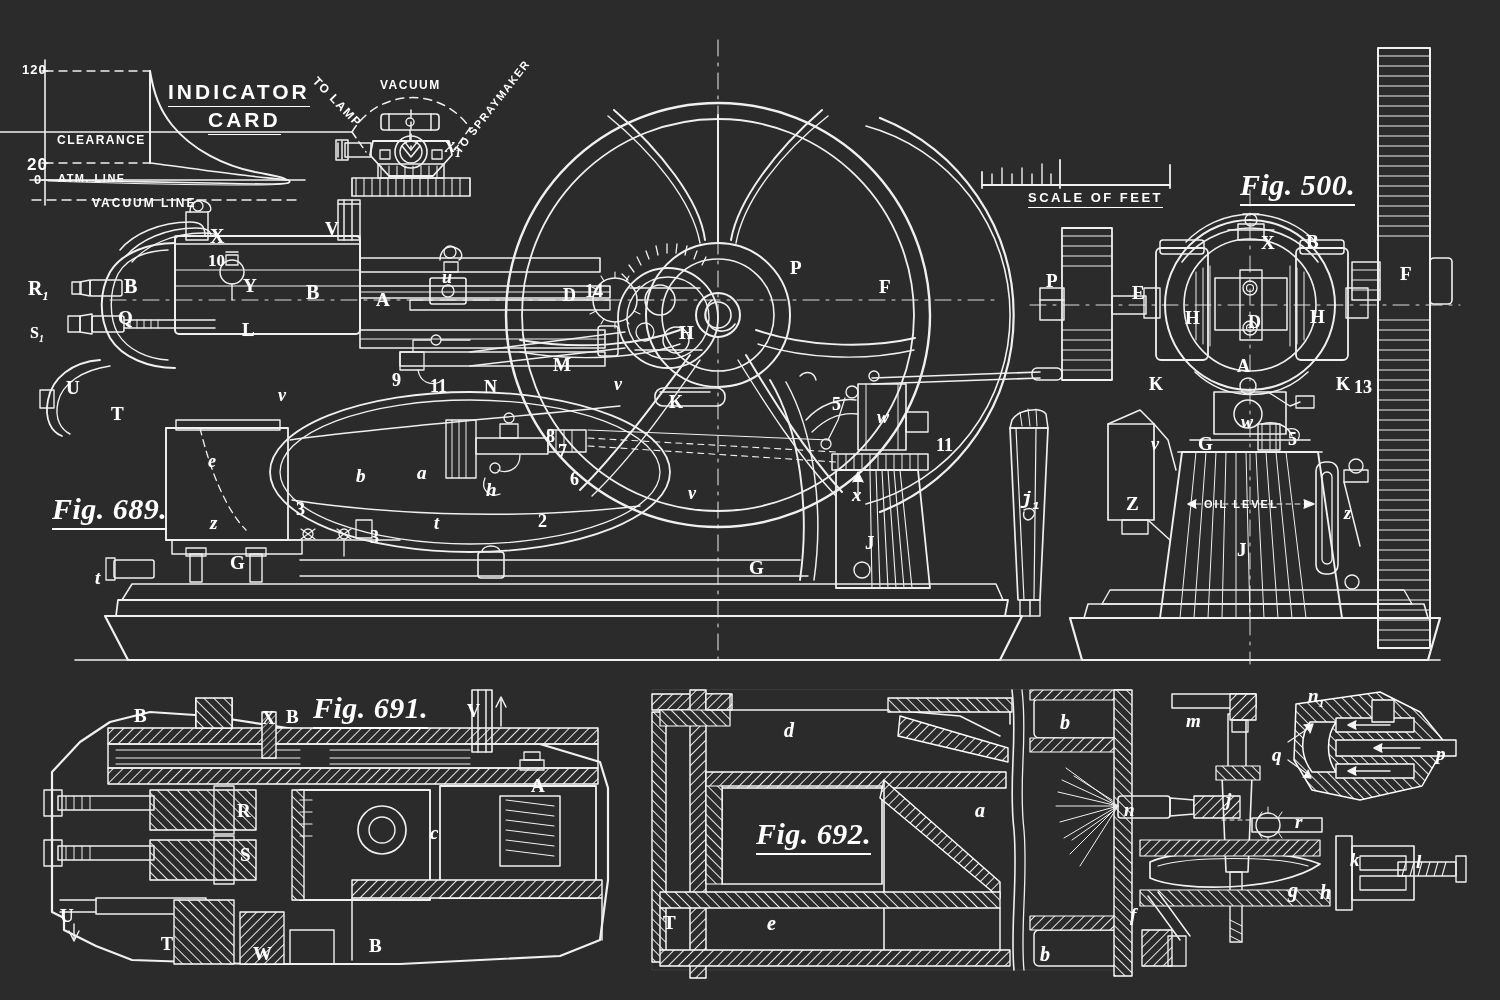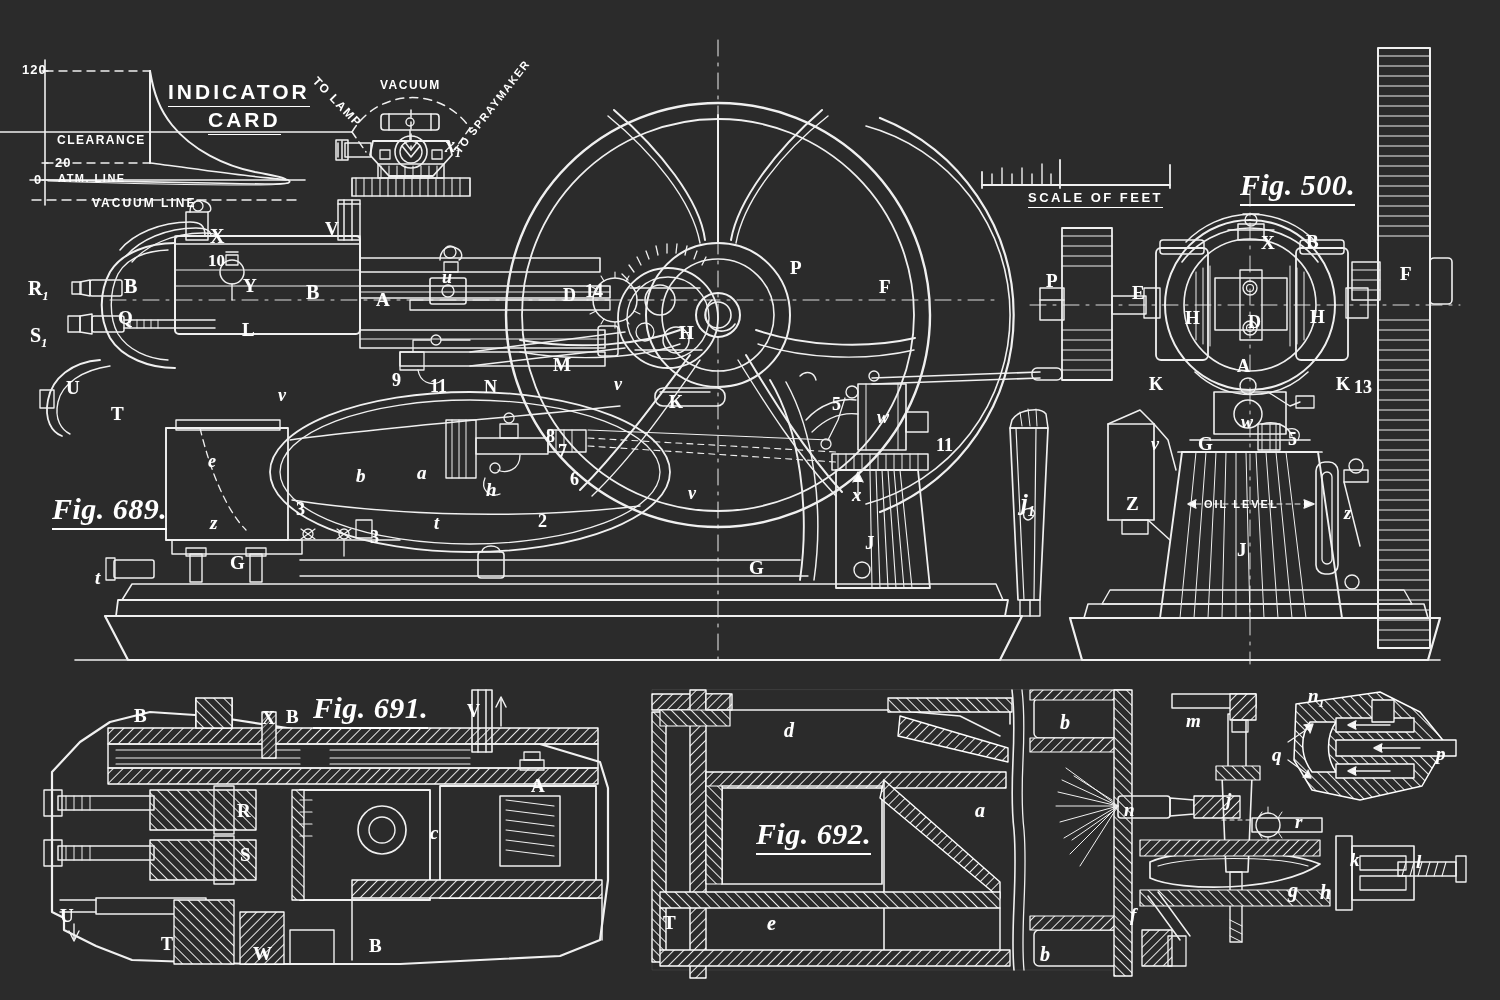--- a/index.html
+++ b/index.html
@@ -861,21 +861,21 @@
             <path d="M1288,742 L1312,726 M1304,725 L1313,724 L1310,733"></path>
             <path d="M1288,760 L1310,776 M1303,777 L1311,778 L1308,770"></path>
           </g>
         </g>
       </g>
 
     </g>
   </svg>
 
   <div class="stencil" style="left:22px;top:62px;font-size:13px;letter-spacing:1px;">120</div>
-  <div class="stencil" style="left:27px;top:155px;font-size:13px;letter-spacing:1px;margin-left:28px;">20</div>
+  <div class="stencil" style="left:27px;top:155px;font-size:17px;letter-spacing:1px;">20</div>
   <div class="stencil" style="left:34px;top:172px;font-size:13px;letter-spacing:1px;">0</div>
   <div class="stencil ul" style="left:168px;top:80px;font-size:21px;letter-spacing:3px;">INDICATOR</div>
   <div class="stencil ul" style="left:200px;top:108px;font-size:21px;letter-spacing:3px;margin-left:8px;">CARD</div>
   <div class="stencil" style="left:57px;top:133px;font-size:12px;letter-spacing:1.5px;">CLEARANCE</div>
   <div class="stencil" style="left:58px;top:172px;font-size:11px;letter-spacing:1.5px;">ATM. LINE</div>
   <div class="stencil" style="left:92px;top:196px;font-size:12px;letter-spacing:2px;">VACUUM LINE</div>
 
   <div class="stencil" style="left:380px;top:78px;font-size:12px;letter-spacing:1.5px;">VACUUM</div>
   <div class="stencil rot-b" style="left:320px;top:74px;font-size:12px;letter-spacing:1.5px;">TO LAMP</div>
   <div class="stencil rot-a" style="left:452px;top:148px;font-size:11px;letter-spacing:1.5px;">TO SPRAYMAKER</div>
@@ -887,21 +887,21 @@
 
   <div class="figtitle" style="left:52px;top:492px;">Fig. 689.</div>
   <div class="figtitle" style="left:1240px;top:168px;">Fig. 500.</div>
   <div class="figtitle" style="left:313px;top:691px;">Fig. 691.</div>
   <div class="figtitle" style="left:756px;top:817px;">Fig. 692.</div>
 
   <div class="stencil" style="left:1204px;top:498px;font-size:11px;letter-spacing:2px;">OIL LEVEL</div>
 
   <div id="lbl689">
       <div class="lbl up" style="left: 28px; top: 278px; font-size: 20px;"><span>R</span><sub>1</sub></div>
-      <div class="lbl up" style="left: 30px; top: 325px; font-size: 20px;"><span>S</span><sub>1</sub></div>
+      <div class="lbl up" style="left: 30px; top: 325px; font-size: 16px;"><span>S</span><sub>1</sub></div>
       <div class="lbl up" style="left: 124px; top: 276px; font-size: 20px;">B</div>
       <div class="lbl up" style="left: 306px; top: 282px; font-size: 20px;">B</div>
       <div class="lbl up" style="left: 210px; top: 226px; font-size: 20px;">X</div>
       <div class="lbl up" style="left: 243px; top: 276px; font-size: 19px;">Y</div>
       <div class="lbl up" style="left: 208px; top: 252px; font-size: 17px;">10</div>
       <div class="lbl up" style="left: 118px; top: 308px; font-size: 19px;">Q</div>
       <div class="lbl up" style="left: 242px; top: 320px; font-size: 19px;">L</div>
       <div class="lbl up" style="left: 376px; top: 290px; font-size: 19px;">A</div>
       <div class="lbl up" style="left: 66px; top: 378px; font-size: 19px;">U</div>
       <div class="lbl up" style="left: 111px; top: 404px; font-size: 19px;">T</div>
@@ -933,21 +933,21 @@
       <div class="lbl up" style="left: 546px; top: 427px; font-size: 18px;">8</div>
       <div class="lbl up" style="left: 832px; top: 395px; font-size: 18px;">5</div>
       <div class="lbl" style="left: 877px; top: 408px; font-size: 18px;">w</div>
       <div class="lbl up" style="left: 936px; top: 436px; font-size: 18px;">11</div>
       <div class="lbl" style="left: 852px; top: 485px; font-size: 19px;">x</div>
       <div class="lbl up" style="left: 865px; top: 533px; font-size: 19px;">J</div>
       <div class="lbl up" style="left: 749px; top: 558px; font-size: 19px;">G</div>
       <div class="lbl" style="left: 210px; top: 513px; font-size: 19px;">z</div>
       <div class="lbl up" style="left: 230px; top: 553px; font-size: 19px;">G</div>
       <div class="lbl" style="left: 95px; top: 568px; font-size: 19px;">t</div>
-      <div class="lbl" style="left: 1021px; top: 490px; font-size: 24px;"><span>j</span><sub>1</sub></div>
+      <div class="lbl" style="left: 1021px; top: 490px; font-size: 19px; font-family: Liberation Mono, monospace;"><span>j</span><sub>1</sub></div>
     </div>
   <div id="lbl690">
       <div class="lbl up" style="left: 1046px; top: 271px; font-size: 19px;">P</div>
       <div class="lbl up" style="left: 1132px; top: 283px; font-size: 19px;">E</div>
       <div class="lbl up" style="left: 1185px; top: 308px; font-size: 19px;">H</div>
       <div class="lbl up" style="left: 1310px; top: 307px; font-size: 19px;">H</div>
       <div class="lbl up" style="left: 1261px; top: 233px; font-size: 19px;">X</div>
       <div class="lbl up" style="left: 1306px; top: 232px; font-size: 19px;">B</div>
       <div class="lbl up" style="left: 1248px; top: 313px; font-size: 18px;">D</div>
       <div class="lbl up" style="left: 1237px; top: 357px; font-size: 18px;">A</div>

